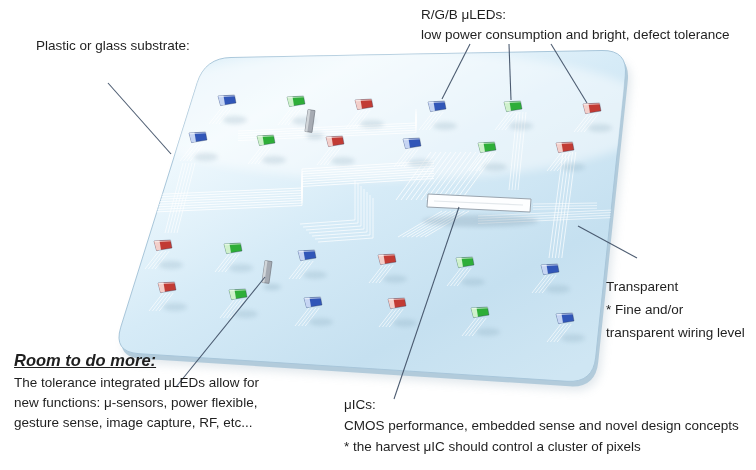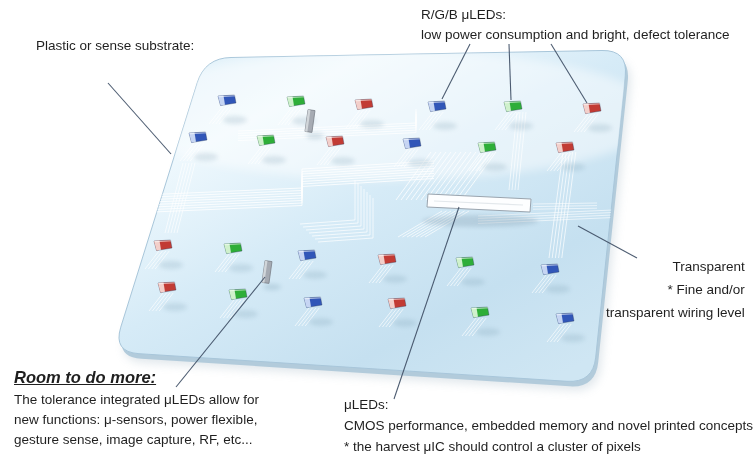--- a/index.html
+++ b/index.html
@@ -5,22 +5,22 @@
   html,body{margin:0;padding:0;background:#ffffff;}
   .stage{
     position:relative;width:756px;height:470px;background:#ffffff;overflow:hidden;
     font-family:"Liberation Sans",sans-serif;color:#1f1f1f;
   }
   .stage svg{position:absolute;left:0;top:0;}
   .ann{position:absolute;font-size:13.5px;line-height:20px;white-space:nowrap;}
   .ann .ln{pointer-events:none;}
   #ann-substrate{left:36px;top:36px;}
   #ann-rgb{left:421px;top:5px;}
-  #ann-transparent{left:606px;top:255px;line-height:23px;text-align:right;}
-  #ann-room{left:14px;top:367px;}
+  #ann-transparent{left:606px;top:275px;line-height:23px;}
+  #ann-room{left:14px;top:350px;}
   #ann-room .h{font-size:16.5px;font-weight:bold;font-style:italic;text-decoration:underline;margin-bottom:3px;}
   #ann-uics{left:344px;top:394px;line-height:21px;}
 </style>
 </head>
 <body>
 
 <div class="stage">
 
   <svg width="756" height="470" viewBox="0 0 756 470">
       <defs>
@@ -433,21 +433,21 @@
       <line x1="108" y1="83" x2="171" y2="154" stroke="#44546a" stroke-width="1.1" opacity="0.95"></line>
       <line x1="470" y1="44" x2="442" y2="99" stroke="#44546a" stroke-width="1.1" opacity="0.95"></line>
       <line x1="509" y1="44" x2="511" y2="100" stroke="#44546a" stroke-width="1.1" opacity="0.95"></line>
       <line x1="551" y1="44" x2="587" y2="103" stroke="#44546a" stroke-width="1.1" opacity="0.95"></line>
       <line x1="578" y1="226" x2="637" y2="258" stroke="#44546a" stroke-width="1.1" opacity="0.95"></line>
       <line x1="459" y1="207" x2="394" y2="399" stroke="#44546a" stroke-width="1.1" opacity="0.95"></line>
       <line x1="265" y1="277" x2="176" y2="387" stroke="#44546a" stroke-width="1.1" opacity="0.95"></line>
     </svg>
 
   <div class="ann" id="ann-substrate">
-    <div class="ln">Plastic or sense substrate:</div>
+    <div class="ln">Plastic or glass substrate:</div>
   </div>
 
   <div class="ann" id="ann-rgb">
     <div class="ln">R/G/B μLEDs:</div>
     <div class="ln">low power consumption and bright, defect tolerance</div>
   </div>
 
   <div class="ann" id="ann-transparent">
     <div class="ln">Transparent</div>
     <div class="ln">* Fine and/or</div>
@@ -455,18 +455,18 @@
   </div>
 
   <div class="ann" id="ann-room">
     <div class="h">Room to do more:</div>
     <div class="ln">The tolerance integrated μLEDs allow for</div>
     <div class="ln">new functions: μ-sensors, power flexible,</div>
     <div class="ln">gesture sense, image capture, RF, etc...</div>
   </div>
 
   <div class="ann" id="ann-uics">
-    <div class="ln">μLEDs:</div>
-    <div class="ln">CMOS performance, embedded memory and novel printed concepts</div>
+    <div class="ln">μICs:</div>
+    <div class="ln">CMOS performance, embedded sense and novel design concepts</div>
     <div class="ln">* the harvest μIC should control a cluster of pixels</div>
   </div>
 
 </div>
 
 </body></html>

